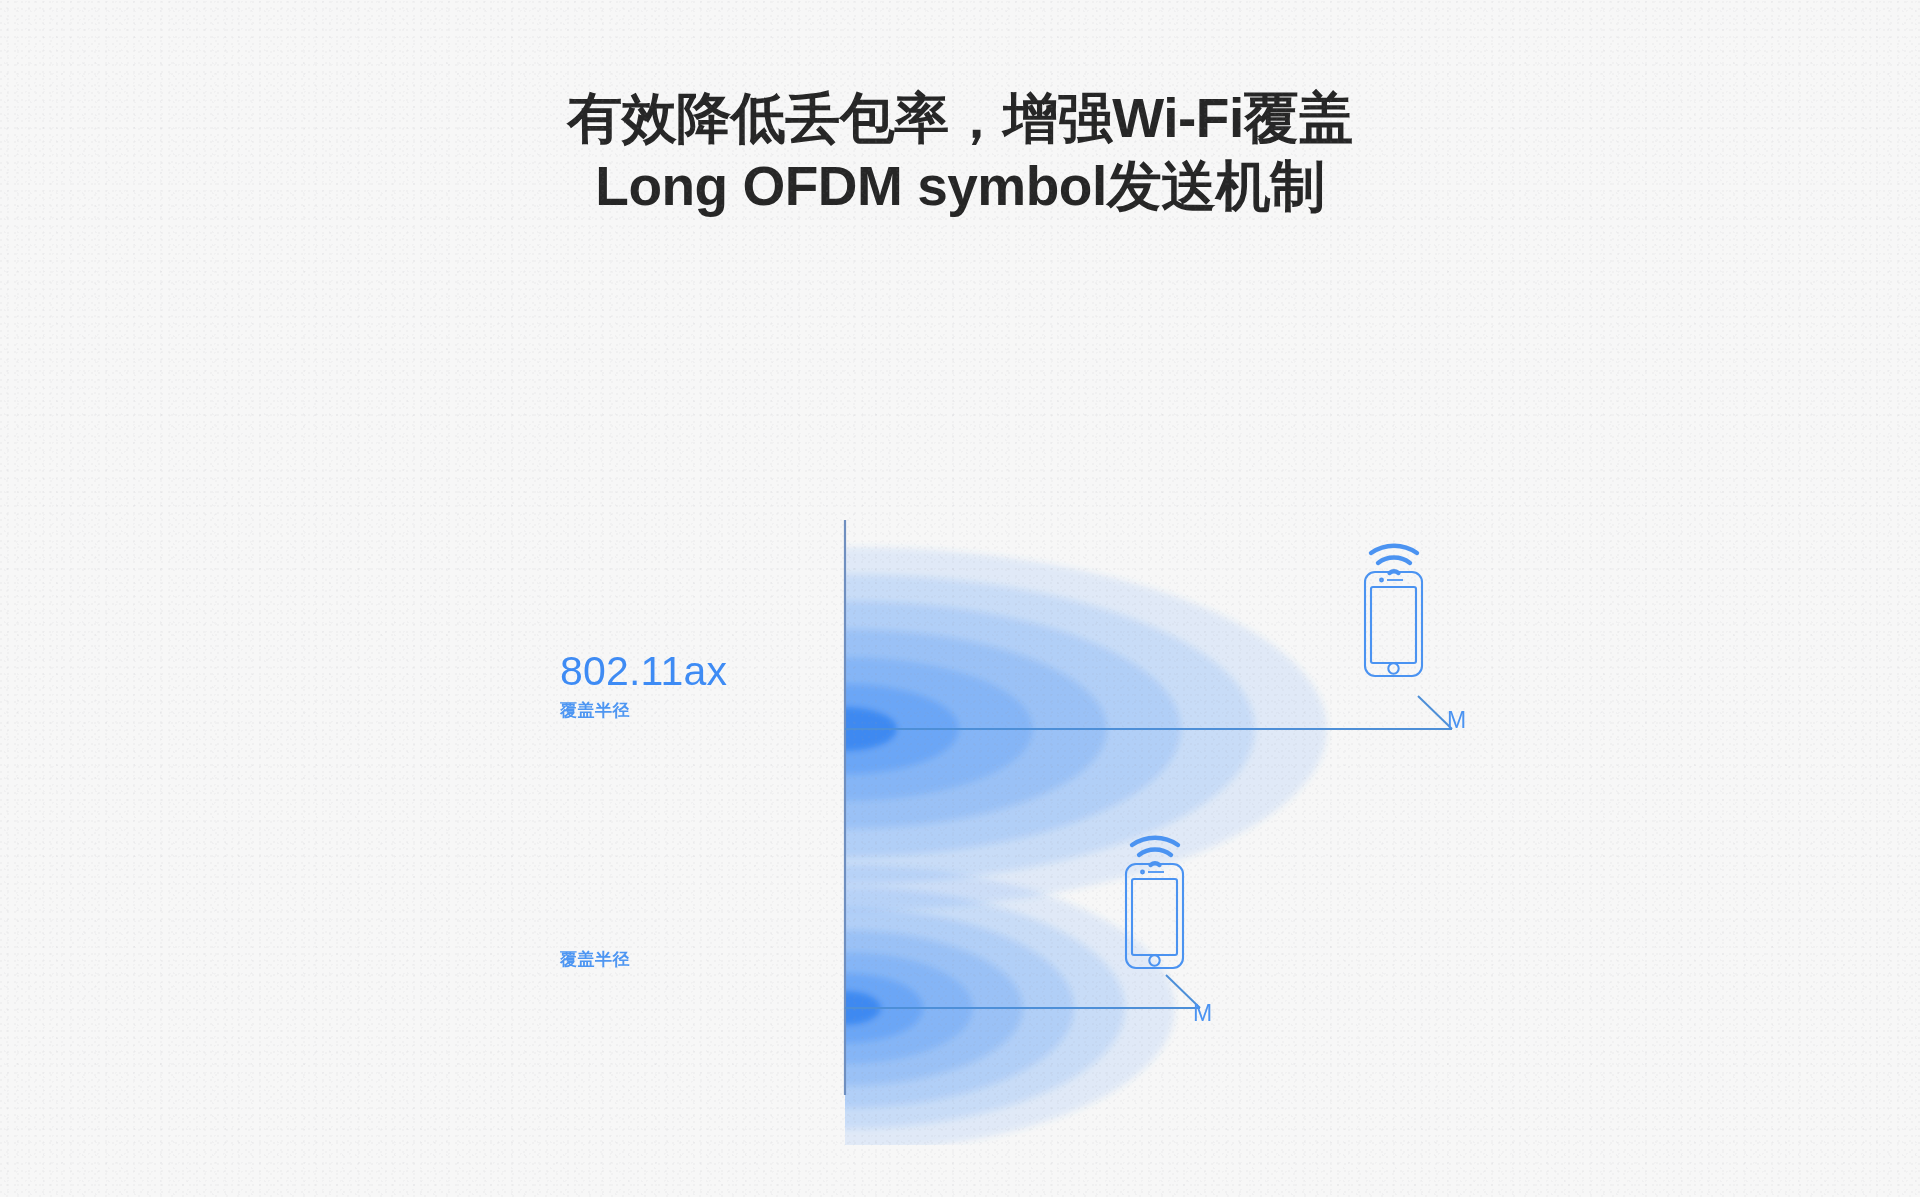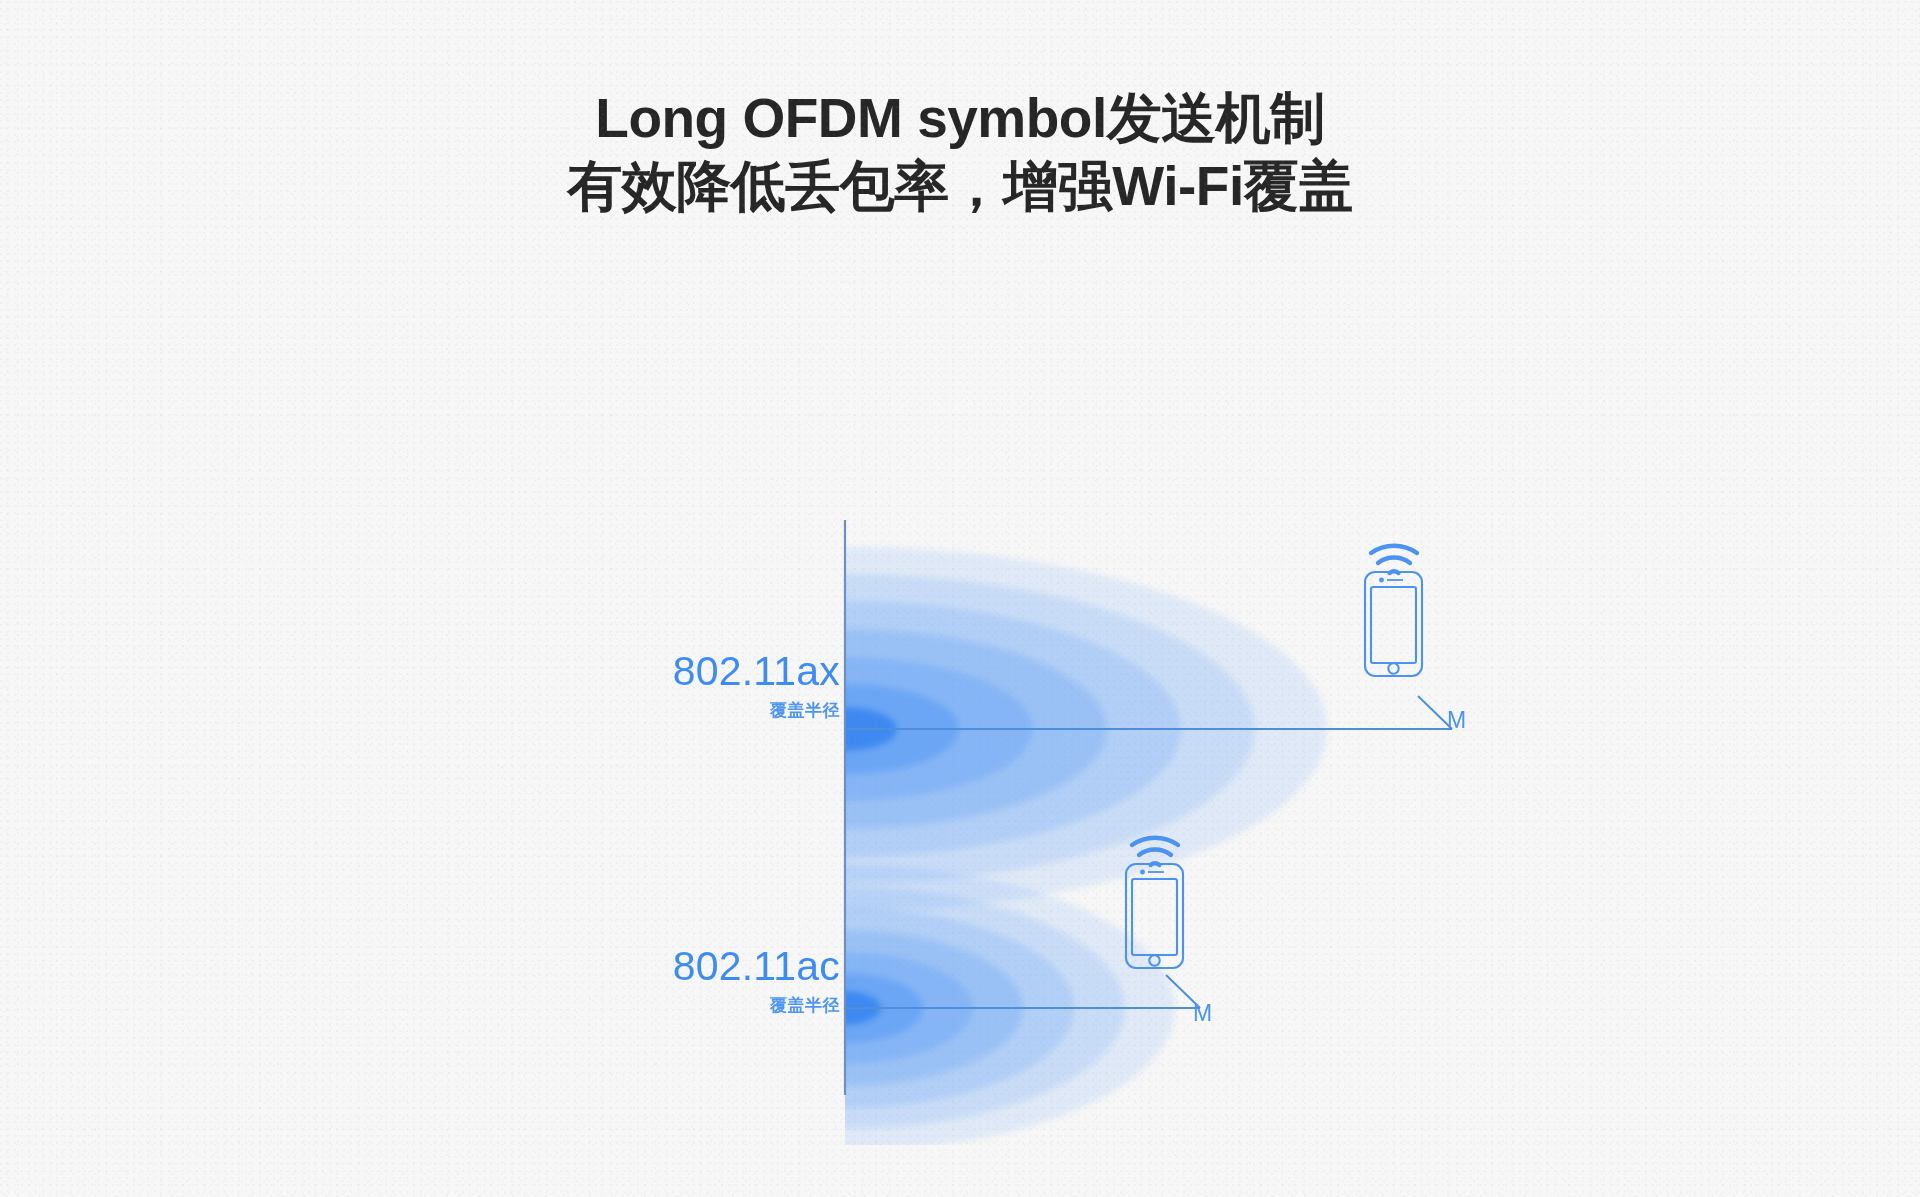--- a/index.html
+++ b/index.html
@@ -56,21 +56,20 @@
     top: 0;
     width: 1920px;
     height: 1197px;
     z-index: 10;
   }
   #diagram svg { display: block; }
 
   
   .grp-label {
     position: absolute;
-    text-align: right;
     z-index: 15;
   }
   .grp-label .std {
     display: block;
     color: #3d8bf5;
     font-size: 41px;
     line-height: 46px;
     font-weight: 400;
     letter-spacing: .2px;
   }
@@ -95,22 +94,22 @@
   }
   #unit-ax { left: 1447px; top: 707px; }
   #unit-ac { left: 1193px; top: 1000px; }
 </style>
 </head>
 <body>
 
 <div id="noise-overlay"></div>
 
 <div id="title-block">
+  <span class="tline">有效降低丢包率，增强Wi-Fi覆盖</span>
   <span class="tline">Long OFDM symbol发送机制</span>
-  <span class="tline">有效降低丢包率，增强Wi-Fi覆盖</span>
 </div>
 
 <div id="diagram">
   <svg width="1920" height="1197" viewBox="0 0 1920 1197" xmlns="http://www.w3.org/2000/svg">
     <defs>
       <clipPath id="clip-right-ax">
         <rect x="845" y="520" width="800" height="420"></rect>
       </clipPath>
       <clipPath id="clip-right-ac">
         <rect x="845" y="815" width="700" height="330"></rect>
@@ -184,18 +183,17 @@
     </g>
   </svg>
 </div>
 
 <div class="grp-label" id="label-ax">
   <span class="std">802.11ax</span>
   <span class="sub">覆盖半径</span>
 </div>
 
 <div class="grp-label" id="label-ac">
-  <span class="std">802.11ac</span>
   <span class="sub">覆盖半径</span>
 </div>
 
 <div class="unit-label" id="unit-ax">M</div>
 <div class="unit-label" id="unit-ac">M</div>
 
 </body></html>

